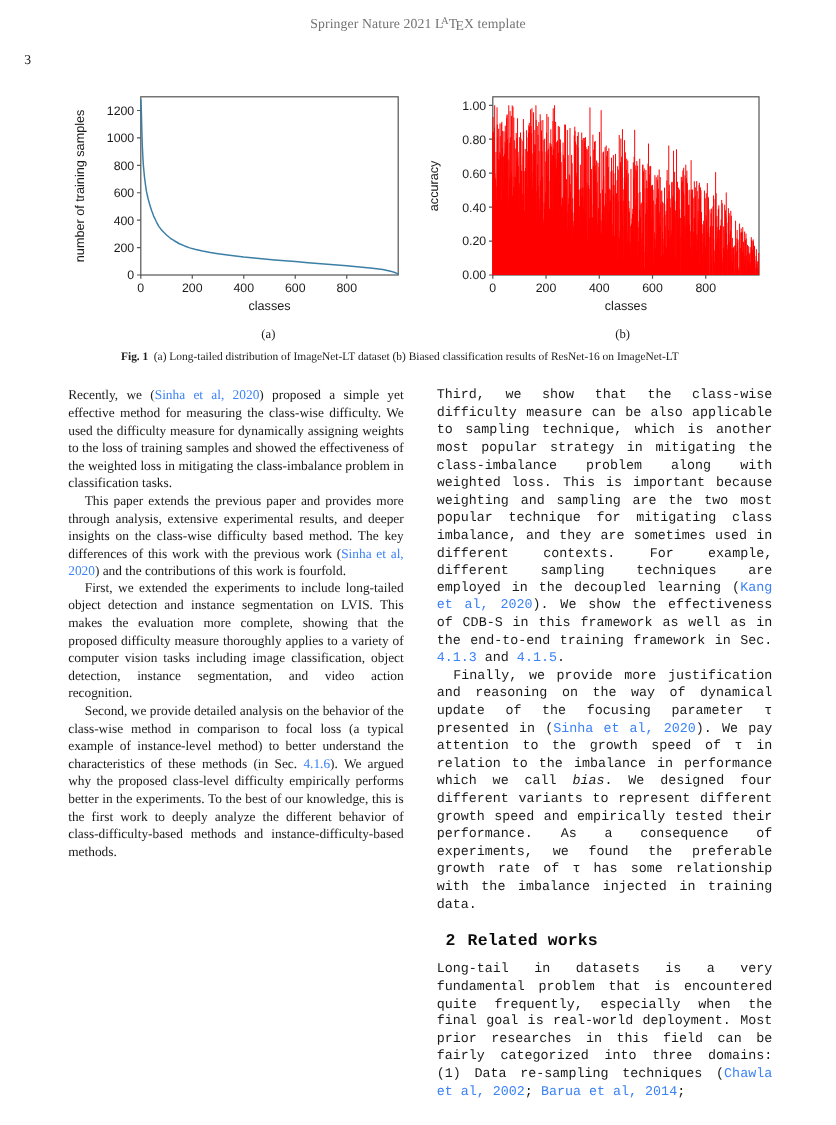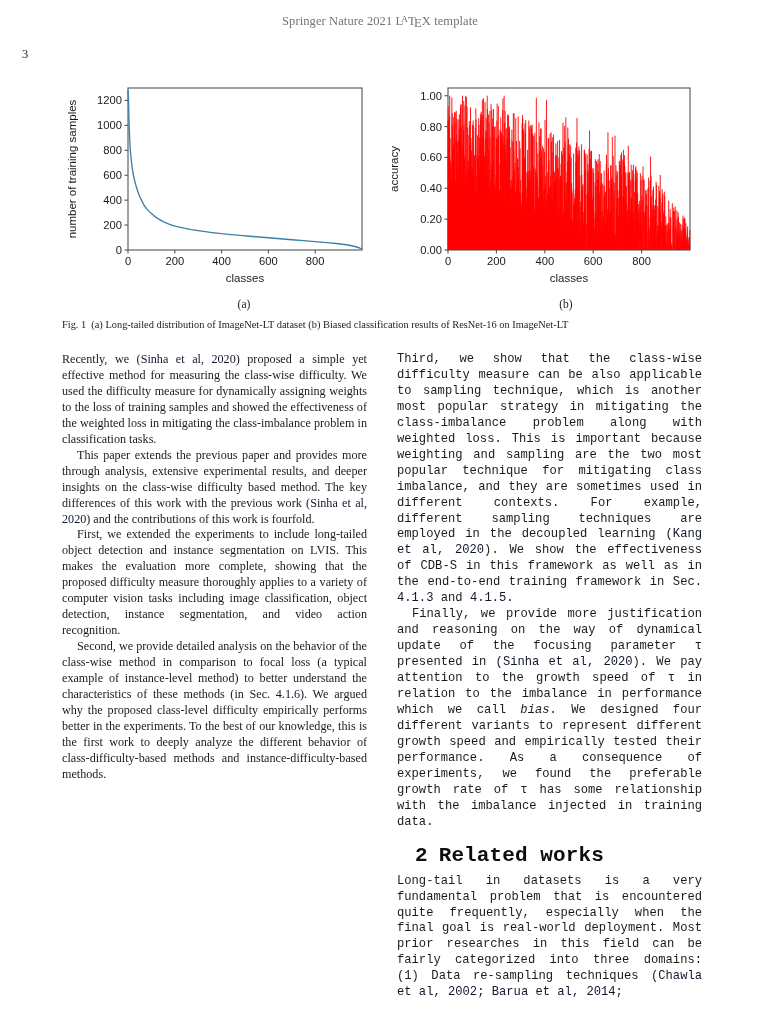--- a/index.html
+++ b/index.html
@@ -100,21 +100,21 @@
   
   .fig-caption {
     position: absolute;
     top: 318px;
     left: 62px;
     width: 642px;
     font-size: 10.4px;
     line-height: 1.35;
     color: #1d1d1d;
   }
-  .fig-caption .lbl { font-weight: normal; margin-right: 5px; }
+  .fig-caption .lbl { font-weight: bold; margin-right: 5px; margin-left: 48px; }
 
   
   .columns {
     position: absolute;
     top: 352px;
     left: 62px;
     width: 640px;
     height: 560px;
   }
   .col {
@@ -130,28 +130,28 @@
     font-size: 12.15px;
     line-height: 15.95px;
     text-align: justify;
     text-justify: inter-word;
     hyphens: manual;
     color: #1a1a1a;
   }
   p.body + p.body { text-indent: 15px; }
 
   a.cite, .cite {
-    color: #0f172a;
+    color: #3b82f6;
     text-decoration: none;
   }
   .ital { font-style: italic; }
 
   h2.section-head {
-    margin: 14px 0 8px 18px;
-    font-size: 21px;
+    margin: 14px 0 8px 8px;
+    font-size: 15px;
     font-weight: bold;
     line-height: 21px;
     color: #0d0d0d;
     letter-spacing: .1px;
   }
   h2.section-head .num { margin-right: 11px; }
 </style>
 </head>
 <body>
 

